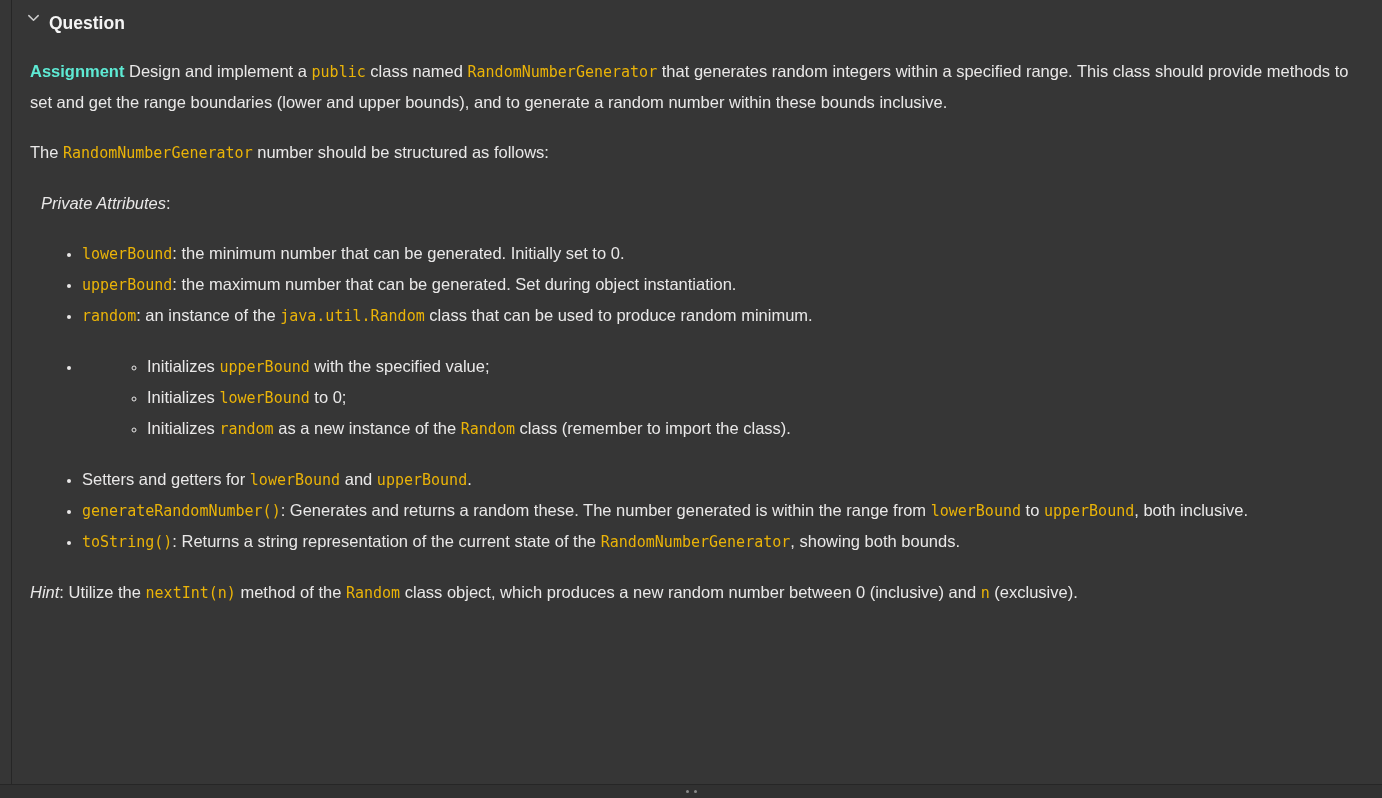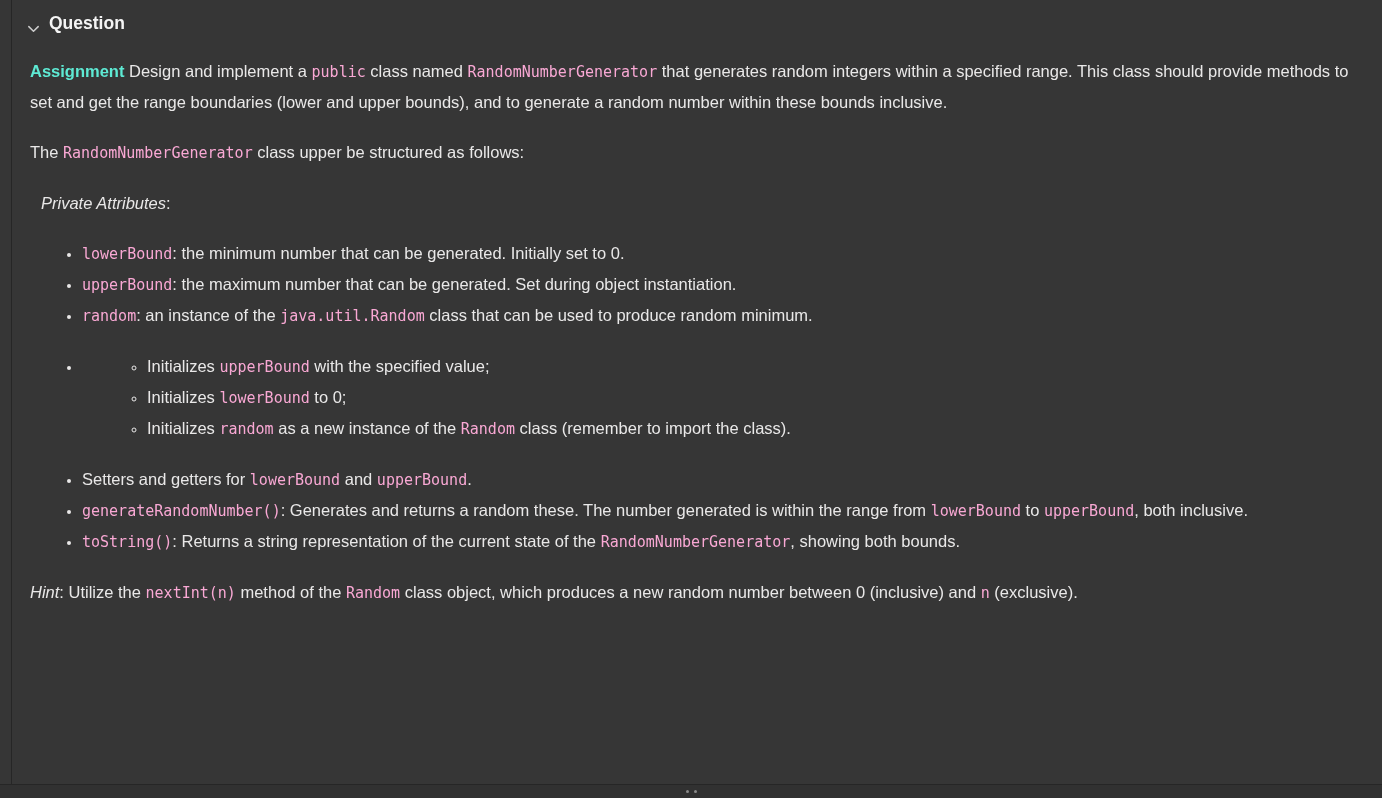--- a/index.html
+++ b/index.html
@@ -24,21 +24,21 @@
     position: absolute;
     top: 0; left: 0; right: 0; bottom: 14px;
     padding: 6px 16px 0 30px;
     color: #e9e8e8;
     font-size: 16.5px;
     line-height: 30px;
     overflow: hidden;
   }
   .cell-header {
     display: flex;
-    align-items: flex-end;
+    align-items: flex-start;
     gap: 8px;
     margin: 4px 0 10px -4px;
     font-weight: bold;
     font-size: 17.5px;
     color: #f4f4f4;
     cursor: pointer;
     line-height: 26px;
   }
   .cell-header svg { display: block; }
   p.block { margin: 20px 0; }
@@ -54,21 +54,21 @@
     list-style: circle;
   }
   li { margin: 0; }
   li::marker { color: #e9e8e8; font-size: 0.9em; }
   .seg-plain { }
   .seg-bold { font-weight: 700; color: #5eead4; }
   .seg-italic { font-style: italic; }
   .seg-code {
     font-family: "DejaVu Sans Mono", "Liberation Mono", monospace;
     font-size: 15px;
-    color: #f9a8d4;
+    color: #eab308;
   }
   .bottom-bar {
     position: absolute;
     left: 0; right: 0; bottom: 0;
     height: 14px;
     background: #313131;
     border-top: 1px solid #262626;
     display: flex;
     align-items: center;
     justify-content: center;
@@ -92,21 +92,21 @@
     <span style="display:flex;align-items:center;">
       <svg width="15" height="15" viewBox="0 0 16 16" fill="none" stroke="#cccccc" stroke-width="1.6" stroke-linecap="round" stroke-linejoin="round">
         <polyline points="3,6 8,11 13,6"></polyline>
       </svg>
     </span>
     <span>Question</span>
   </div>
 
   <p class="block"><span class="seg-bold">Assignment</span><span class="seg-plain"> Design and implement a </span><span class="seg-code">public</span><span class="seg-plain"> class named </span><span class="seg-code">RandomNumberGenerator</span><span class="seg-plain"> that generates random integers within a specified range. This class should provide methods to set and get the range boundaries (lower and upper bounds), and to generate a random number within these bounds inclusive.</span></p>
 
-  <p class="block"><span class="seg-plain">The </span><span class="seg-code">RandomNumberGenerator</span><span class="seg-plain"> class upper be structured as follows:</span></p>
+  <p class="block"><span class="seg-plain">The </span><span class="seg-code">RandomNumberGenerator</span><span class="seg-plain"> number should be structured as follows:</span></p>
 
   <p class="section-label"><span class="seg-italic">Private Attributes</span><span class="seg-plain">:</span></p>
 
   <ul class="main">
     <li><span class="seg-code">lowerBound</span><span class="seg-plain">: the minimum number that can be generated. Initially set to 0.</span></li>
     <li><span class="seg-code">upperBound</span><span class="seg-plain">: the maximum number that can be generated. Set during object instantiation.</span></li>
     <li><span class="seg-code">random</span><span class="seg-plain">: an instance of the </span><span class="seg-code">java.util.Random</span><span class="seg-plain"> class that can be used to produce random minimum.</span></li>
   </ul>
 
 

